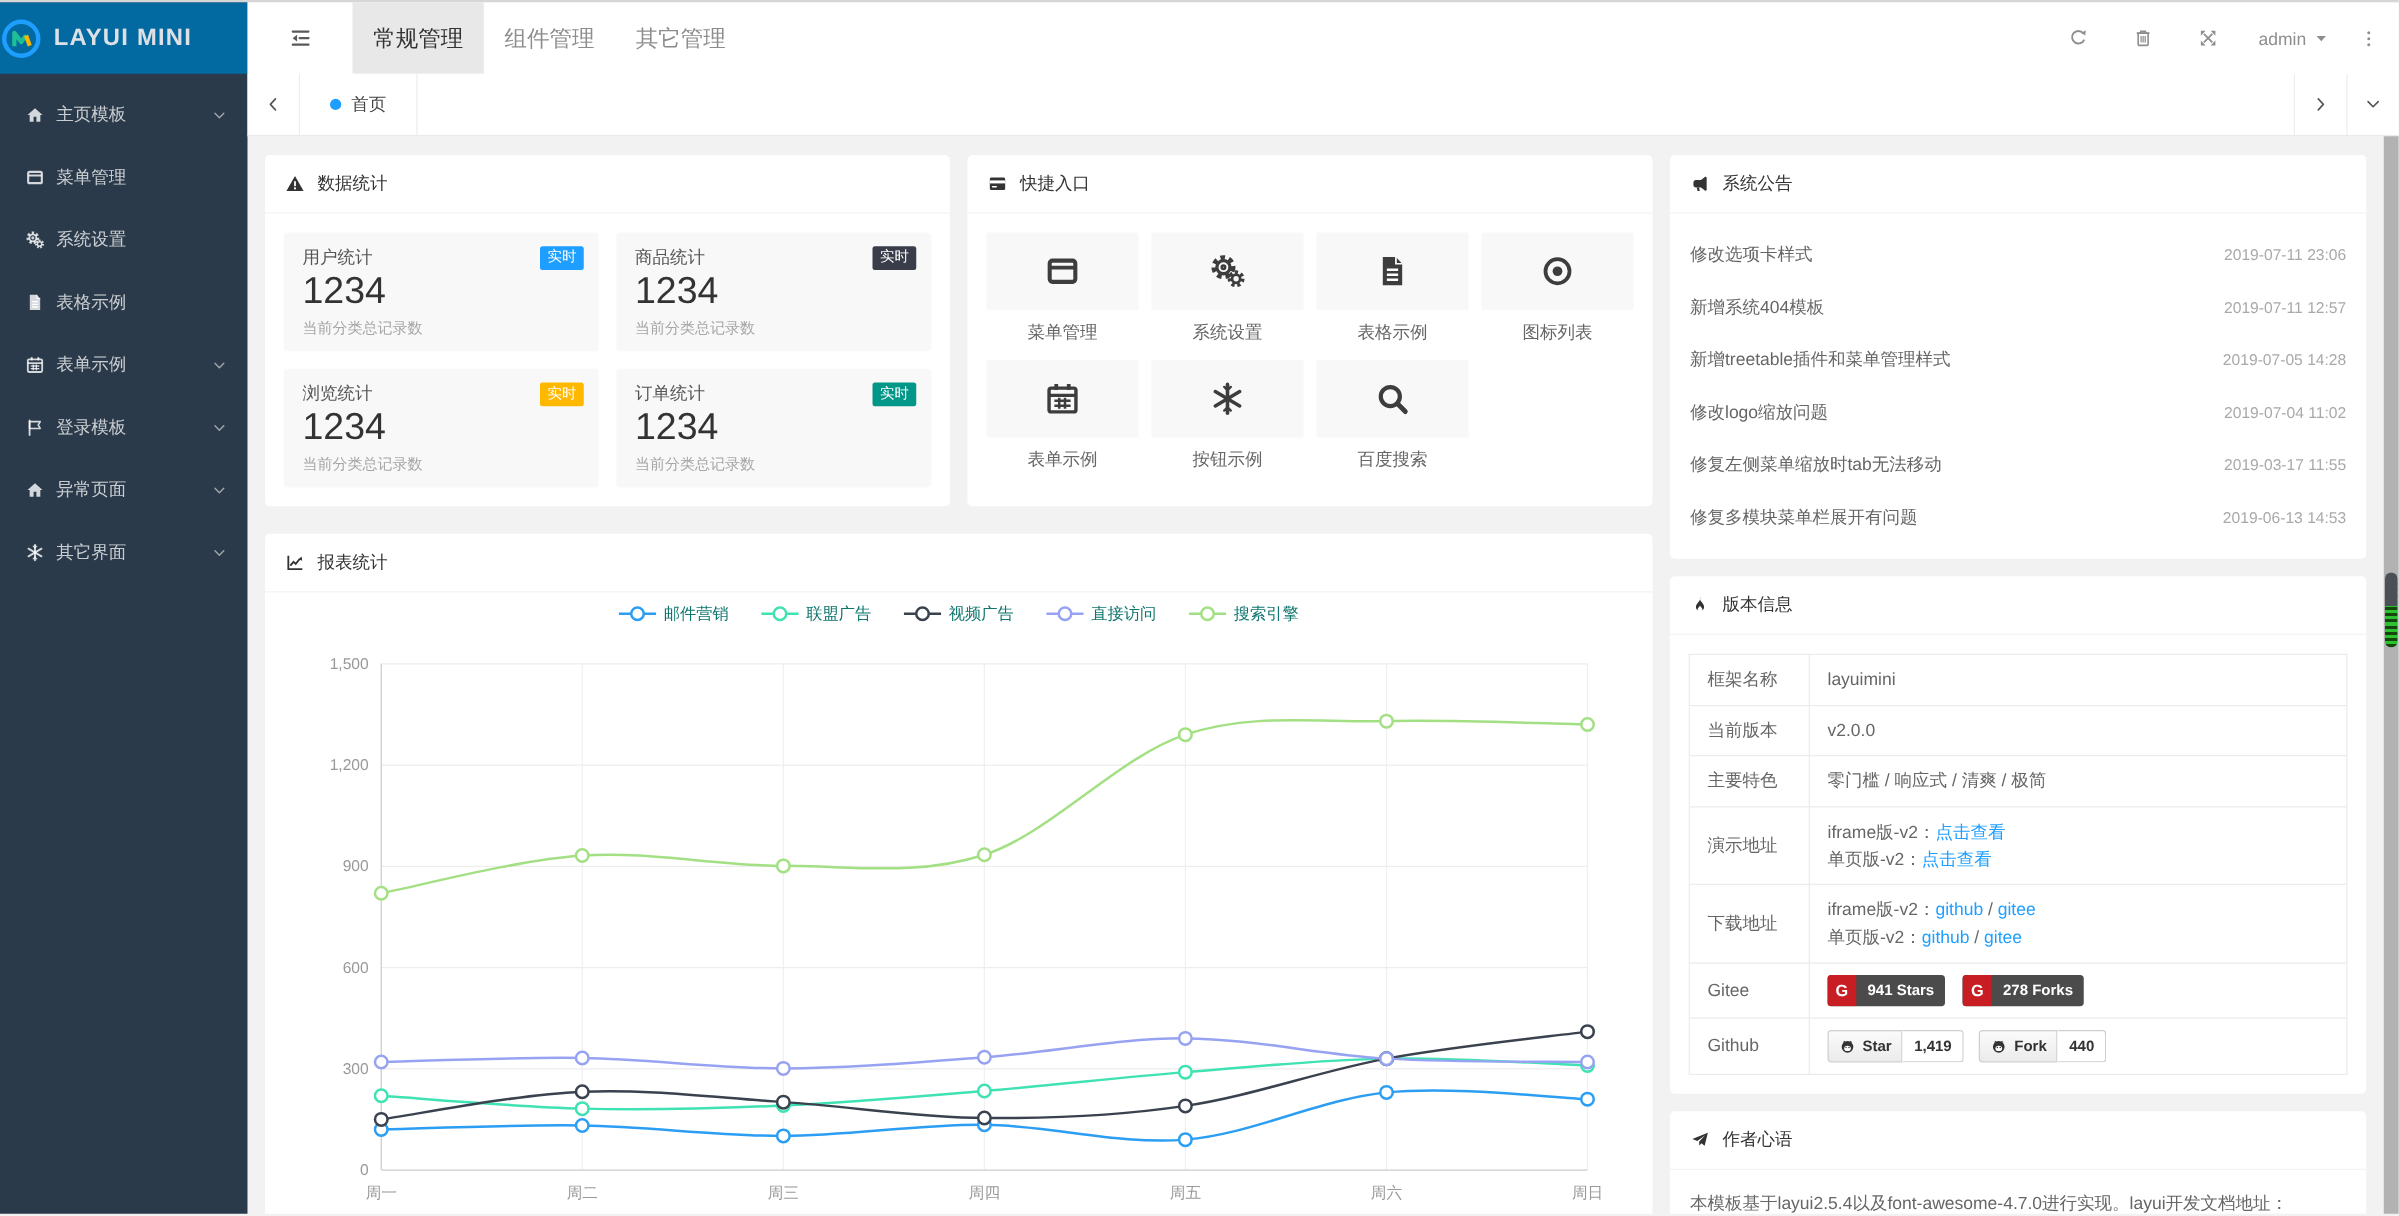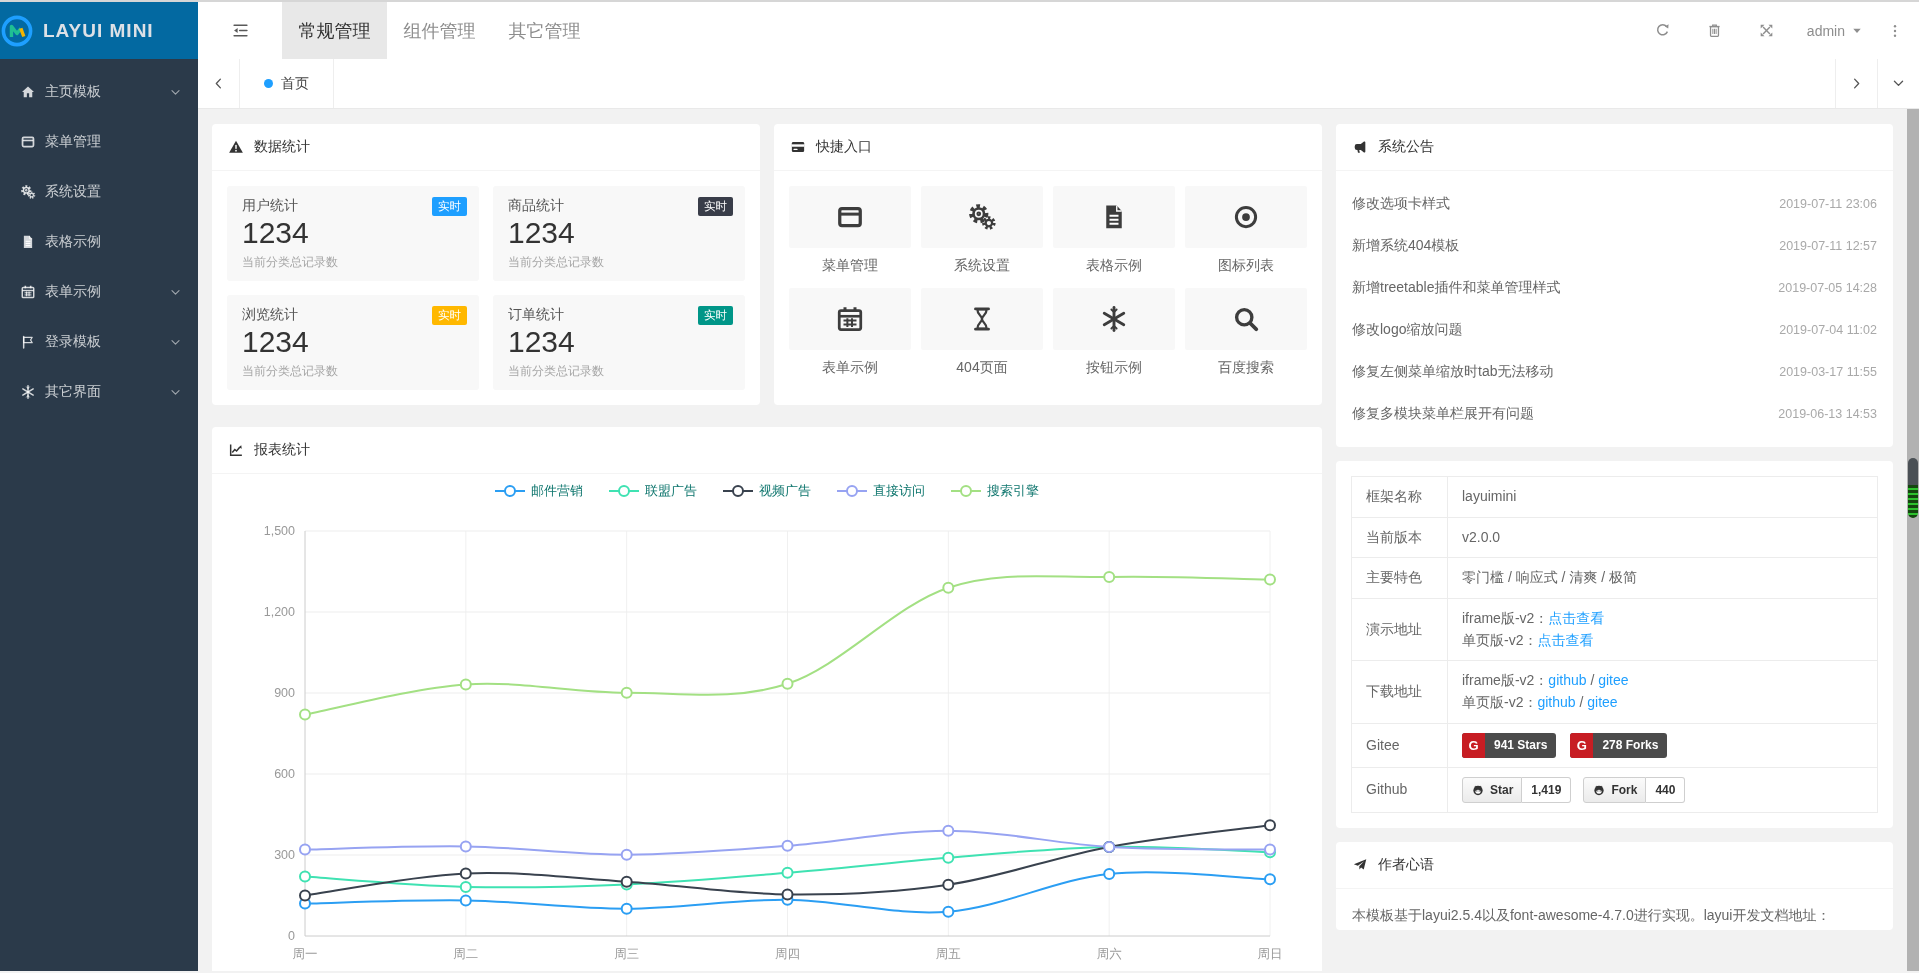--- a/index.html
+++ b/index.html
@@ -182,20 +182,29 @@
           <svg class="ic mi-arrow" viewBox="0 0 24 24">
             <polyline points="5.5,8.5 12,15 18.5,8.5" fill="none" stroke="currentColor" stroke-width="2.1" stroke-linecap="round" stroke-linejoin="round"></polyline>
           </svg>
         </div>
         <div class="menu-item">
           <svg class="ic mi" viewBox="0 0 24 24">
             <path d="M5.5 21V3.6" stroke="currentColor" stroke-width="2.2" stroke-linecap="round"></path>
             <path d="M5.5 4.9h12.8l-2.4 4.1 2.4 4.1H5.5z" fill="none" stroke="currentColor" stroke-width="1.9" stroke-linejoin="round"></path>
           </svg>
           <span class="mi-label">登录模板</span>
+          <svg class="ic mi-arrow" viewBox="0 0 24 24">
+            <polyline points="5.5,8.5 12,15 18.5,8.5" fill="none" stroke="currentColor" stroke-width="2.1" stroke-linecap="round" stroke-linejoin="round"></polyline>
+          </svg>
+        </div>
+        <div class="menu-item">
+          <svg class="ic mi" viewBox="0 0 24 24">
+            <path d="M12 3.8 21 12h-2.6v8h-4.7v-6h-3.4v6H5.6v-8H3z" fill="currentColor"></path>
+          </svg>
+          <span class="mi-label">异常页面</span>
           <svg class="ic mi-arrow" viewBox="0 0 24 24">
             <polyline points="5.5,8.5 12,15 18.5,8.5" fill="none" stroke="currentColor" stroke-width="2.1" stroke-linecap="round" stroke-linejoin="round"></polyline>
           </svg>
         </div>
         <div class="menu-item">
           <svg class="ic mi" viewBox="0 0 24 24">
             <g stroke="currentColor" stroke-width="2.3" stroke-linecap="round">
               <line x1="12" y1="2.8" x2="12" y2="21.2"></line>
               <line x1="4.2" y1="7.4" x2="19.8" y2="16.6"></line>
               <line x1="19.8" y1="7.4" x2="4.2" y2="16.6"></line>
@@ -412,29 +421,20 @@
                       <line x1="16" y1="2.6" x2="16" y2="6.4" stroke="currentColor" stroke-width="2.4"></line>
                       <g stroke="currentColor" stroke-width="1.6">
                         <line x1="6.8" y1="13.2" x2="17.2" y2="13.2"></line>
                         <line x1="6.8" y1="16.4" x2="17.2" y2="16.4"></line>
                         <line x1="9.9" y1="11.4" x2="9.9" y2="18.4"></line>
                         <line x1="13.6" y1="11.4" x2="13.6" y2="18.4"></line>
                       </g>
                     </svg>
                   </div>
                   <div class="quick-label">表单示例</div>
-                </div>
-                <div class="quick-item">
-                  <div class="quick-box">
-                    <svg class="ic " viewBox="0 0 24 24">
-                      <path d="M6.8 3.9h10.4M6.8 20.1h10.4" stroke="currentColor" stroke-width="2.3" stroke-linecap="round"></path>
-                      <path d="M8.3 4.3c0 4.7 3.7 4.9 3.7 7.7 0-2.8 3.7-3 3.7-7.7zM8.3 19.7c0-4.7 3.7-4.9 3.7-7.7 0 2.8 3.7 3 3.7 7.7z" fill="none" stroke="currentColor" stroke-width="1.8" stroke-linejoin="round"></path>
-                    </svg>
-                  </div>
-                  <div class="quick-label">404页面</div>
                 </div>
                 <div class="quick-item">
                   <div class="quick-box">
                     <svg class="ic " viewBox="0 0 24 24">
                       <g stroke="currentColor" stroke-width="2.3" stroke-linecap="round">
                         <line x1="12" y1="2.8" x2="12" y2="21.2"></line>
                         <line x1="4.2" y1="7.4" x2="19.8" y2="16.6"></line>
                         <line x1="19.8" y1="7.4" x2="4.2" y2="16.6"></line>
                       </g>
                       <g stroke="currentColor" stroke-width="1.5" stroke-linecap="round">
@@ -610,20 +610,27 @@
                 <span class="notice-date">2019-03-17 11:55</span>
               </div>
               <div class="notice-row">
                 <span class="notice-title">修复多模块菜单栏展开有问题</span>
                 <span class="notice-date">2019-06-13 14:53</span>
               </div>
             </div>
         </section>
 
         <section class="card" style="margin-bottom:14px;">
+          <div class="card-h">
+            <svg class="ic " viewBox="0 0 24 24">
+                <path d="M12.1 2.4s.8 2.4-.9 4.7c-1.6 2.3-4.1 4-4.1 7a4.9 4.9 0 0 0 9.8 0c0-3-2.4-4.7-4-7-1.5-2.3-.8-4.7-.8-4.7z" fill="currentColor"></path>
+                <path d="M12 20.4a2.9 2.9 0 0 1-2.9-2.9c0-1.8 1.7-2.9 2.9-4.6 1.2 1.7 2.9 2.8 2.9 4.6a2.9 2.9 0 0 1-2.9 2.9z" fill="#fff"></path>
+              </svg>
+            <span>版本信息</span>
+          </div>
           <div class="version-body">
             <table class="vtable">
                 <tbody>
                   <tr>
                     <td class="vlabel">框架名称</td>
                     <td class="vval"><span>layuimini</span></td>
                   </tr>
                   <tr>
                     <td class="vlabel">当前版本</td>
                     <td class="vval"><span>v2.0.0</span></td>

